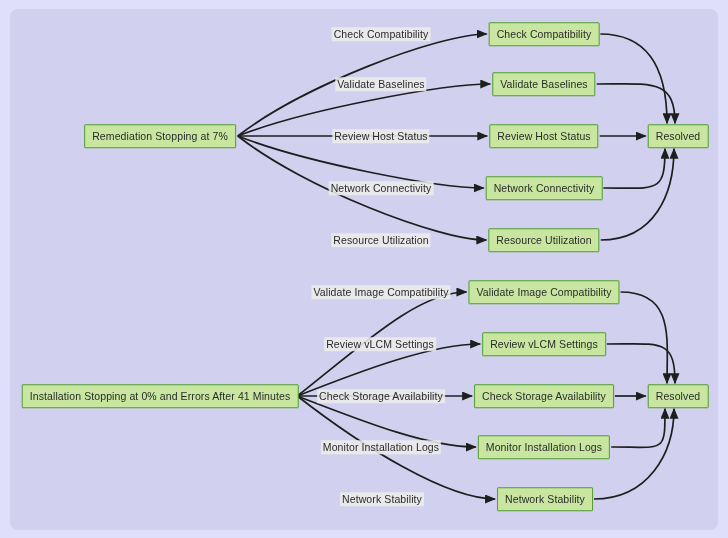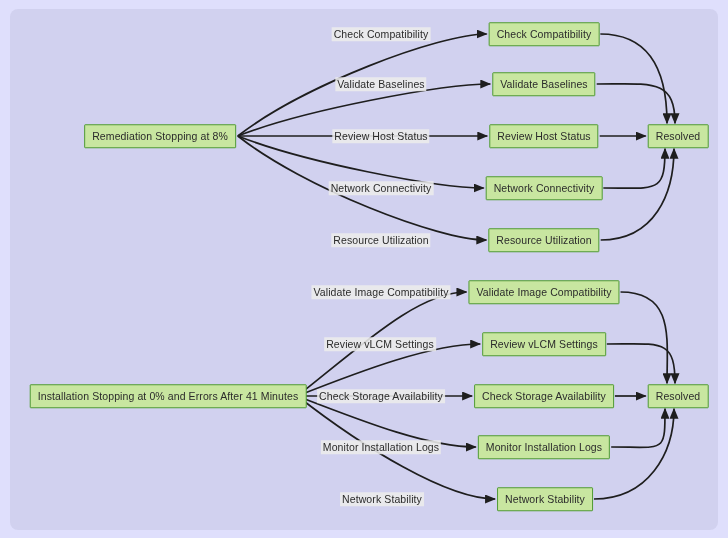--- a/index.html
+++ b/index.html
@@ -73,37 +73,37 @@
       <path d="M297.28125,396 C363.28125,370 432.1875,344 480.1875,344" class="edge" marker-end="url(#arrow)"></path>
       <path d="M606.8125,344 C660.8125,344 675,338.25 675,383.25" class="edge" marker-end="url(#arrow)"></path>
       <path d="M297.28125,396 L472.09375,396" class="edge" marker-end="url(#arrow)"></path>
       <path d="M614.90625,396 L645.7109375,396" class="edge" marker-end="url(#arrow)"></path>
       <path d="M297.28125,396 C363.28125,421.5 427.8359375,447 475.8359375,447" class="edge" marker-end="url(#arrow)"></path>
       <path d="M611.1640625,447 C665.1640625,447 665,453.75 665,408.75" class="edge" marker-end="url(#arrow)"></path>
       <path d="M297.28125,396 C363.28125,447.5 447.046875,499 495.046875,499" class="edge" marker-end="url(#arrow)"></path>
       <path d="M593.953125,499 C647.953125,499 674,453.75 674,408.75" class="edge" marker-end="url(#arrow)"></path>
     </svg>
 
-  <div class="node" id="src0" style="left:160px;top:136px">Remediation Stopping at 8%</div>
+  <div class="node" id="src0" style="left:160px;top:136px">Remediation Stopping at 7%</div>
 
   <div class="elabel" id="lab0-0" style="left:381px;top:34px">Check Compatibility</div>
   <div class="elabel" id="lab0-1" style="left:381px;top:84px">Validate Baselines</div>
   <div class="elabel" id="lab0-2" style="left:381px;top:136px">Review Host Status</div>
   <div class="elabel" id="lab0-3" style="left:381px;top:188px">Network Connectivity</div>
   <div class="elabel" id="lab0-4" style="left:381px;top:240px">Resource Utilization</div>
 
   <div class="node" id="step0-0" style="left:544px;top:34px">Check Compatibility</div>
   <div class="node" id="step0-1" style="left:544px;top:84px">Validate Baselines</div>
   <div class="node" id="step0-2" style="left:544px;top:136px">Review Host Status</div>
   <div class="node" id="step0-3" style="left:544px;top:188px">Network Connectivity</div>
   <div class="node" id="step0-4" style="left:544px;top:240px">Resource Utilization</div>
 
   <div class="node" id="res0" style="left:678px;top:136px">Resolved</div>
 
-  <div class="node" id="src1" style="left:168px;top:396px">Installation Stopping at 0% and Errors After 41 Minutes</div>
+  <div class="node" id="src1" style="left:160px;top:396px">Installation Stopping at 0% and Errors After 41 Minutes</div>
 
   <div class="elabel" id="lab1-0" style="left:381px;top:292px">Validate Image Compatibility</div>
   <div class="elabel" id="lab1-1" style="left:380px;top:344px">Review vLCM Settings</div>
   <div class="elabel" id="lab1-2" style="left:381px;top:396px">Check Storage Availability</div>
   <div class="elabel" id="lab1-3" style="left:381px;top:447px">Monitor Installation Logs</div>
   <div class="elabel" id="lab1-4" style="left:382px;top:499px">Network Stability</div>
 
   <div class="node" id="step1-0" style="left:544px;top:292px">Validate Image Compatibility</div>
   <div class="node" id="step1-1" style="left:544px;top:344px">Review vLCM Settings</div>
   <div class="node" id="step1-2" style="left:544px;top:396px">Check Storage Availability</div>

